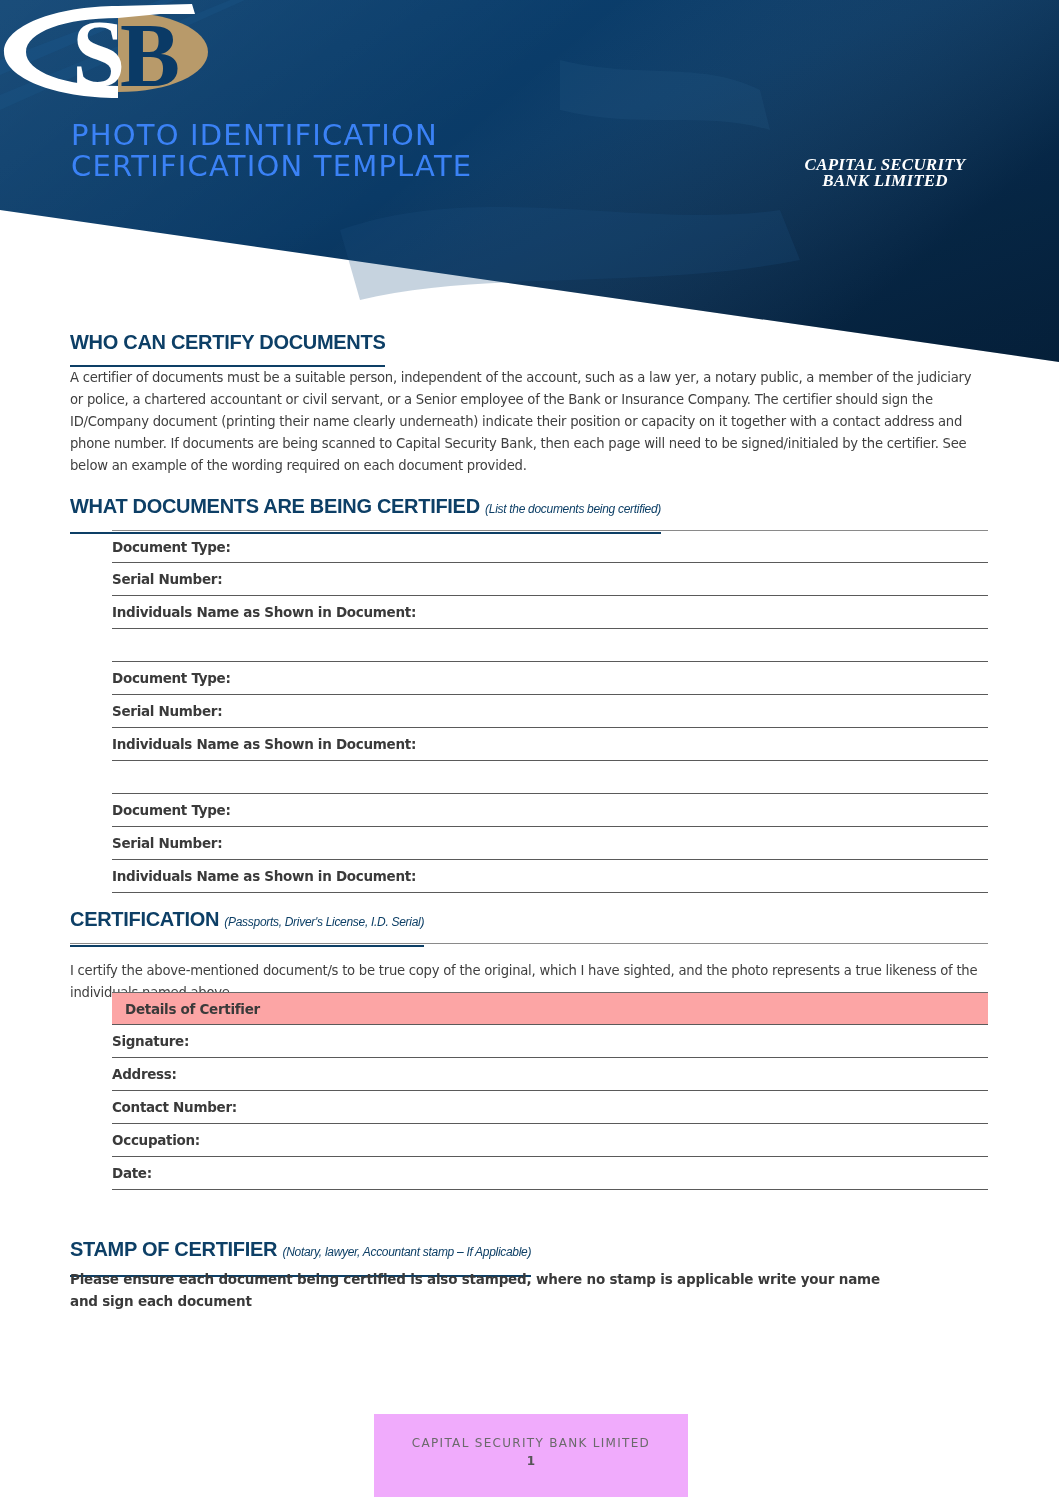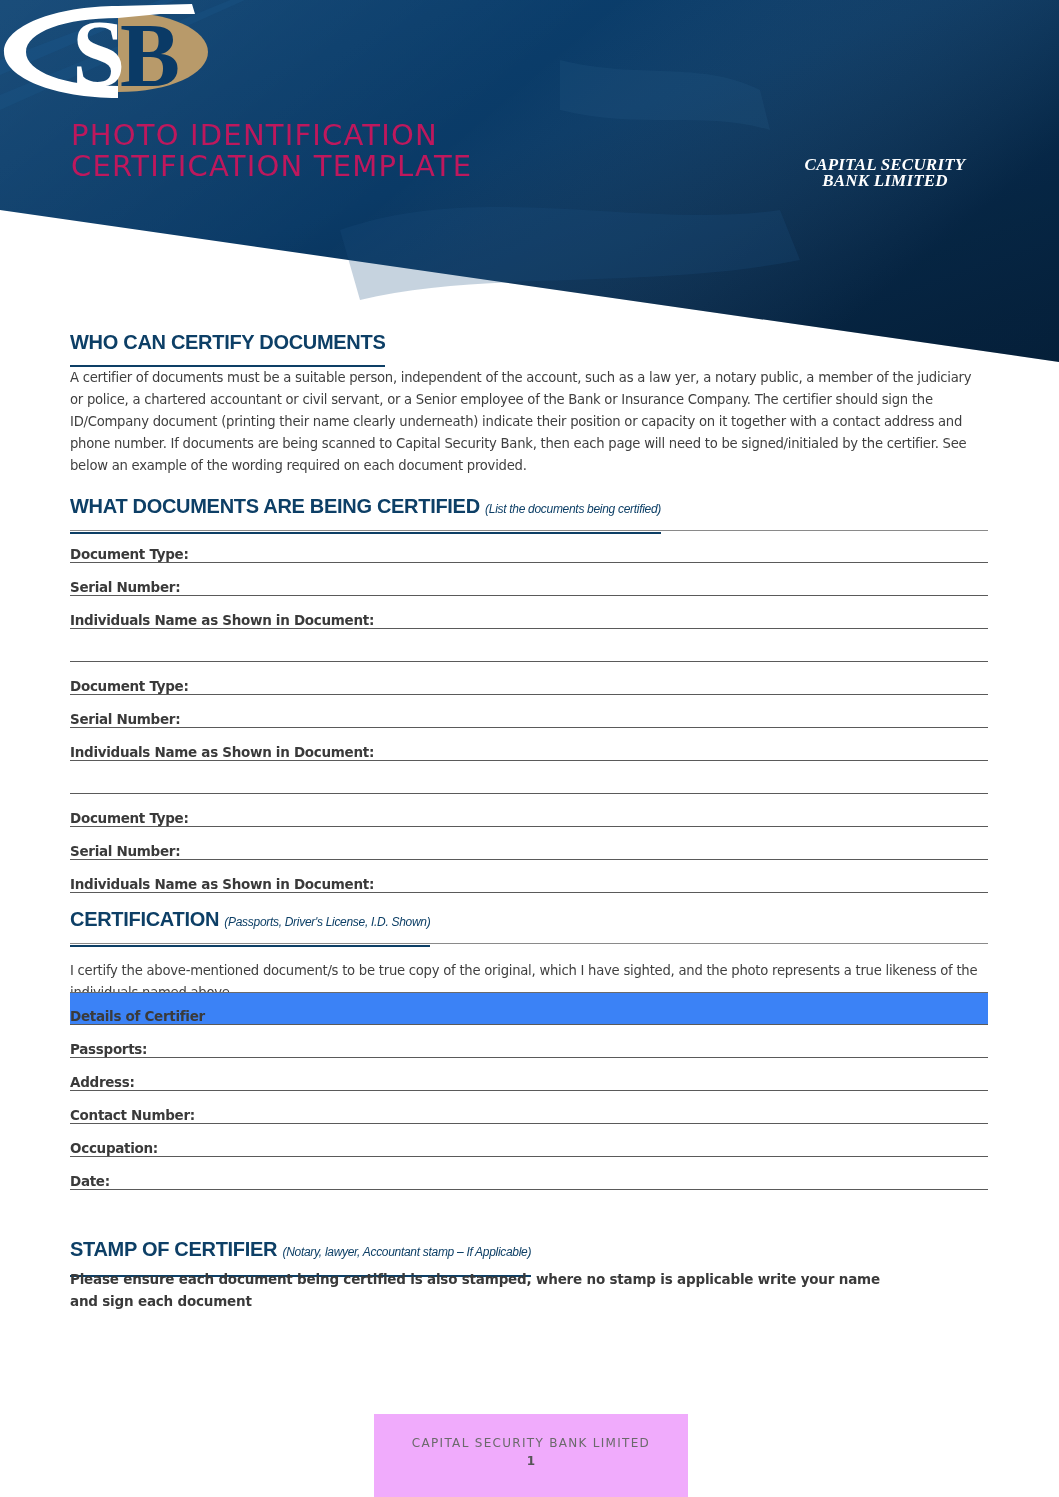--- a/index.html
+++ b/index.html
@@ -4,21 +4,21 @@
 <style>
   * { box-sizing: border-box; margin: 0; padding: 0; }
   html, body { width: 1059px; height: 1497px; background: #ffffff; overflow: hidden; }
   body { position: relative; font-family: "DejaVu Sans", sans-serif; color: #3a3a3a; }
 
   
   .banner { position: absolute; left: 0; top: 0; width: 1059px; height: 362px; overflow: hidden; }
   .banner svg { position: absolute; left: 0; top: 0; }
   .doc-title {
     position: absolute; left: 71px; top: 120px;
-    color: #be185d; font-family: "DejaVu Sans", sans-serif;
+    color: #3b82f6; font-family: "DejaVu Sans", sans-serif;
     font-size: 29px; line-height: 31px; letter-spacing: 1.2px; font-weight: normal;
   }
   .doc-title span { display: block; }
   .logo { position: absolute; left: 778px; top: 52px; width: 214px; height: 140px; }
   .logo-text {
     position: absolute; left: 778px; top: 157px; width: 214px; text-align: center;
     font-family: "Liberation Serif", serif; font-weight: bold; color: #ffffff;
     font-size: 17px; line-height: 16px; letter-spacing: 0.2px; font-style: italic;
   }
   .logo-text span { display: block; }
@@ -34,26 +34,26 @@
   .h-section .h-note {
     font-size: 12px; font-weight: normal; font-style: italic; letter-spacing: -0.3px;
   }
   .para {
     position: absolute; left: 0; width: 918px;
     font-size: 13.2px; line-height: 22px; color: #3f3f3f; letter-spacing: -0.25px;
   }
   .rows { position: absolute; left: 0; width: 918px; }
   .row {
     height: 33px; border-bottom: 1.5px solid #5a5a5a;
-    display: flex; align-items: flex-end;
-    font-size: 13.5px; font-weight: bold; color: #3a3a3a; letter-spacing: -0.3px;
+    display: flex; align-items: center;
+    font-size: 13.5px; font-weight: bold; color: #3a3a3a; letter-spacing: -0.3px; margin-left: 42px;
   }
   .row.top { border-top: 1.5px solid #8a8a8a; }
   .row.blank { font-weight: normal; }
-  .row.shaded { background: #3b82f6; border-top: 1.5px solid #6a6a6a; }
+  .row.shaded { background: #fca5a5; border-top: 1.5px solid #6a6a6a; padding-left: 13px; }
   .cert-text {
     position: absolute; left: 0; width: 918px; border-top: 1.5px solid #8a8a8a;
     font-size: 13.2px; line-height: 22px; color: #3f3f3f; letter-spacing: -0.25px; padding-top: 16px;
   }
   .stamp-note {
     position: absolute; left: 0; width: 840px;
     font-size: 13.5px; line-height: 22px; font-weight: bold; color: #3a3a3a; letter-spacing: -0.2px;
   }
 
   .footer {
@@ -153,30 +153,30 @@
     <div class="row">
         <span>Serial Number:</span>
       </div>
     <div class="row">
         <span>Individuals Name as Shown in Document:</span>
       </div>
   </div>
 
   <div class="h-section" style="top:907px;">
     <span>CERTIFICATION</span>
-    <span class="h-note">(Passports, Driver's License, I.D. Shown)</span>
+    <span class="h-note">(Passports, Driver's License, I.D. Serial)</span>
   </div>
   <div class="cert-text" style="top:943px;">I certify the above-mentioned document/s to be true copy of the original, which I have sighted, and the photo represents a true likeness of the individuals named above.</div>
 
   <div class="rows" style="top:992px;">
     <div class="row shaded">
         <span>Details of Certifier</span>
       </div>
     <div class="row">
-        <span>Passports:</span>
+        <span>Signature:</span>
       </div>
     <div class="row">
         <span>Address:</span>
       </div>
     <div class="row">
         <span>Contact Number:</span>
       </div>
     <div class="row">
         <span>Occupation:</span>
       </div>

